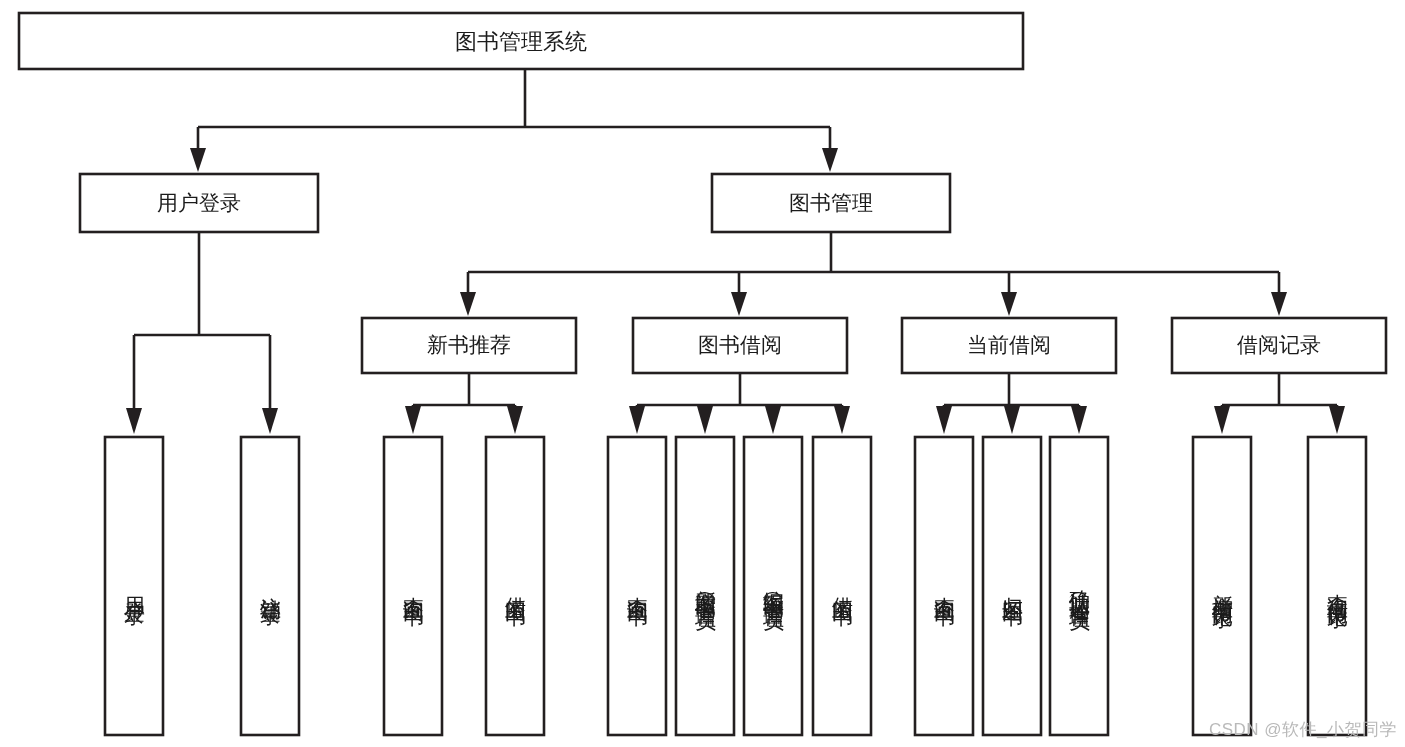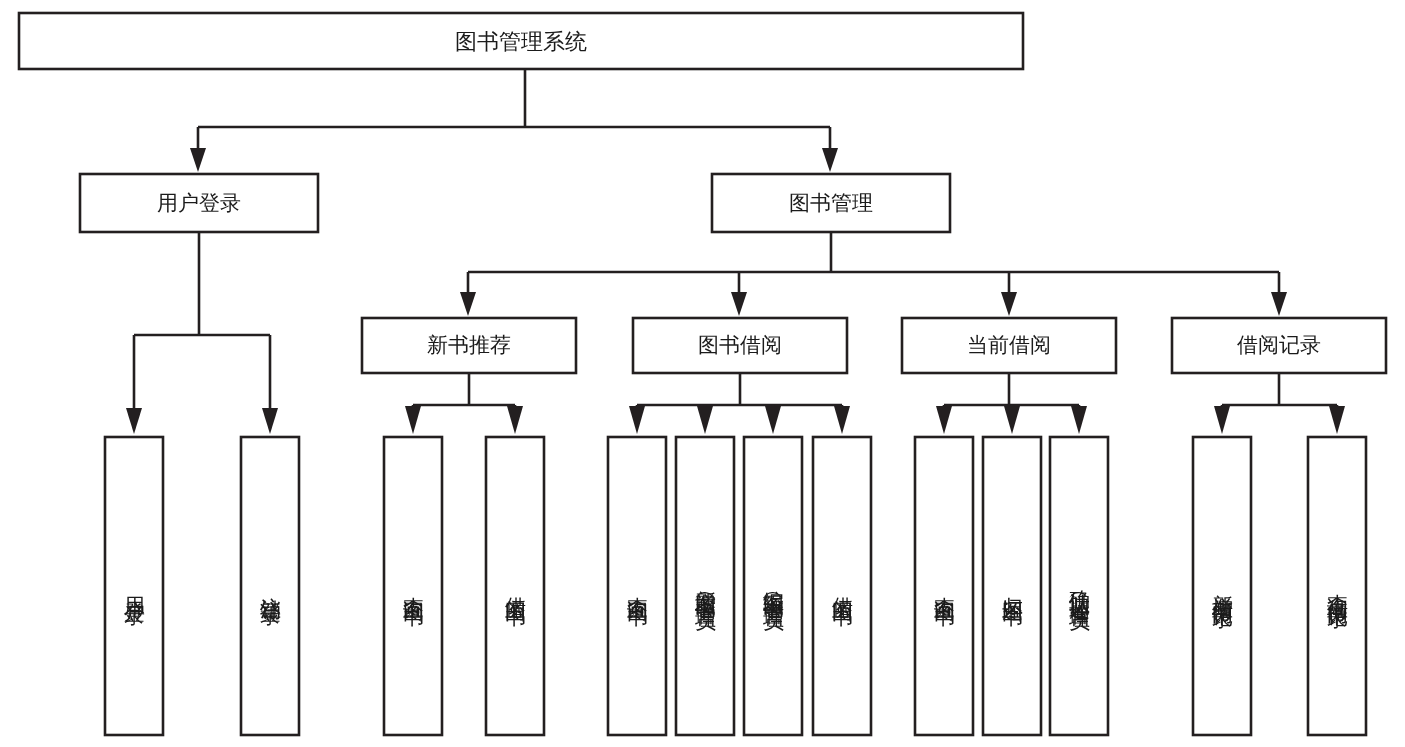--- a/index.html
+++ b/index.html
@@ -218,14 +218,15 @@
   <div class="vlabel" style="left:744px; top:437px; width:58px; height:298px;">编辑图书（管理员）</div>
   <div class="vlabel" style="left:813px; top:437px; width:58px; height:298px;">借阅图书</div>
 
   <div class="vlabel" style="left:915px; top:437px; width:58px; height:298px;">查询图书</div>
   <div class="vlabel" style="left:983px; top:437px; width:58px; height:298px;">归还图书</div>
   <div class="vlabel" style="left:1050px; top:437px; width:58px; height:298px;">确认归还（管理员）</div>
 
   <div class="vlabel" style="left:1193px; top:437px; width:58px; height:298px;">新增借阅记录</div>
   <div class="vlabel" style="left:1308px; top:437px; width:58px; height:298px;">查询借阅记录</div>
 
+  <div class="watermark">CSDN @软件_小贺同学</div>
 
 </div>
 
 </body></html>

